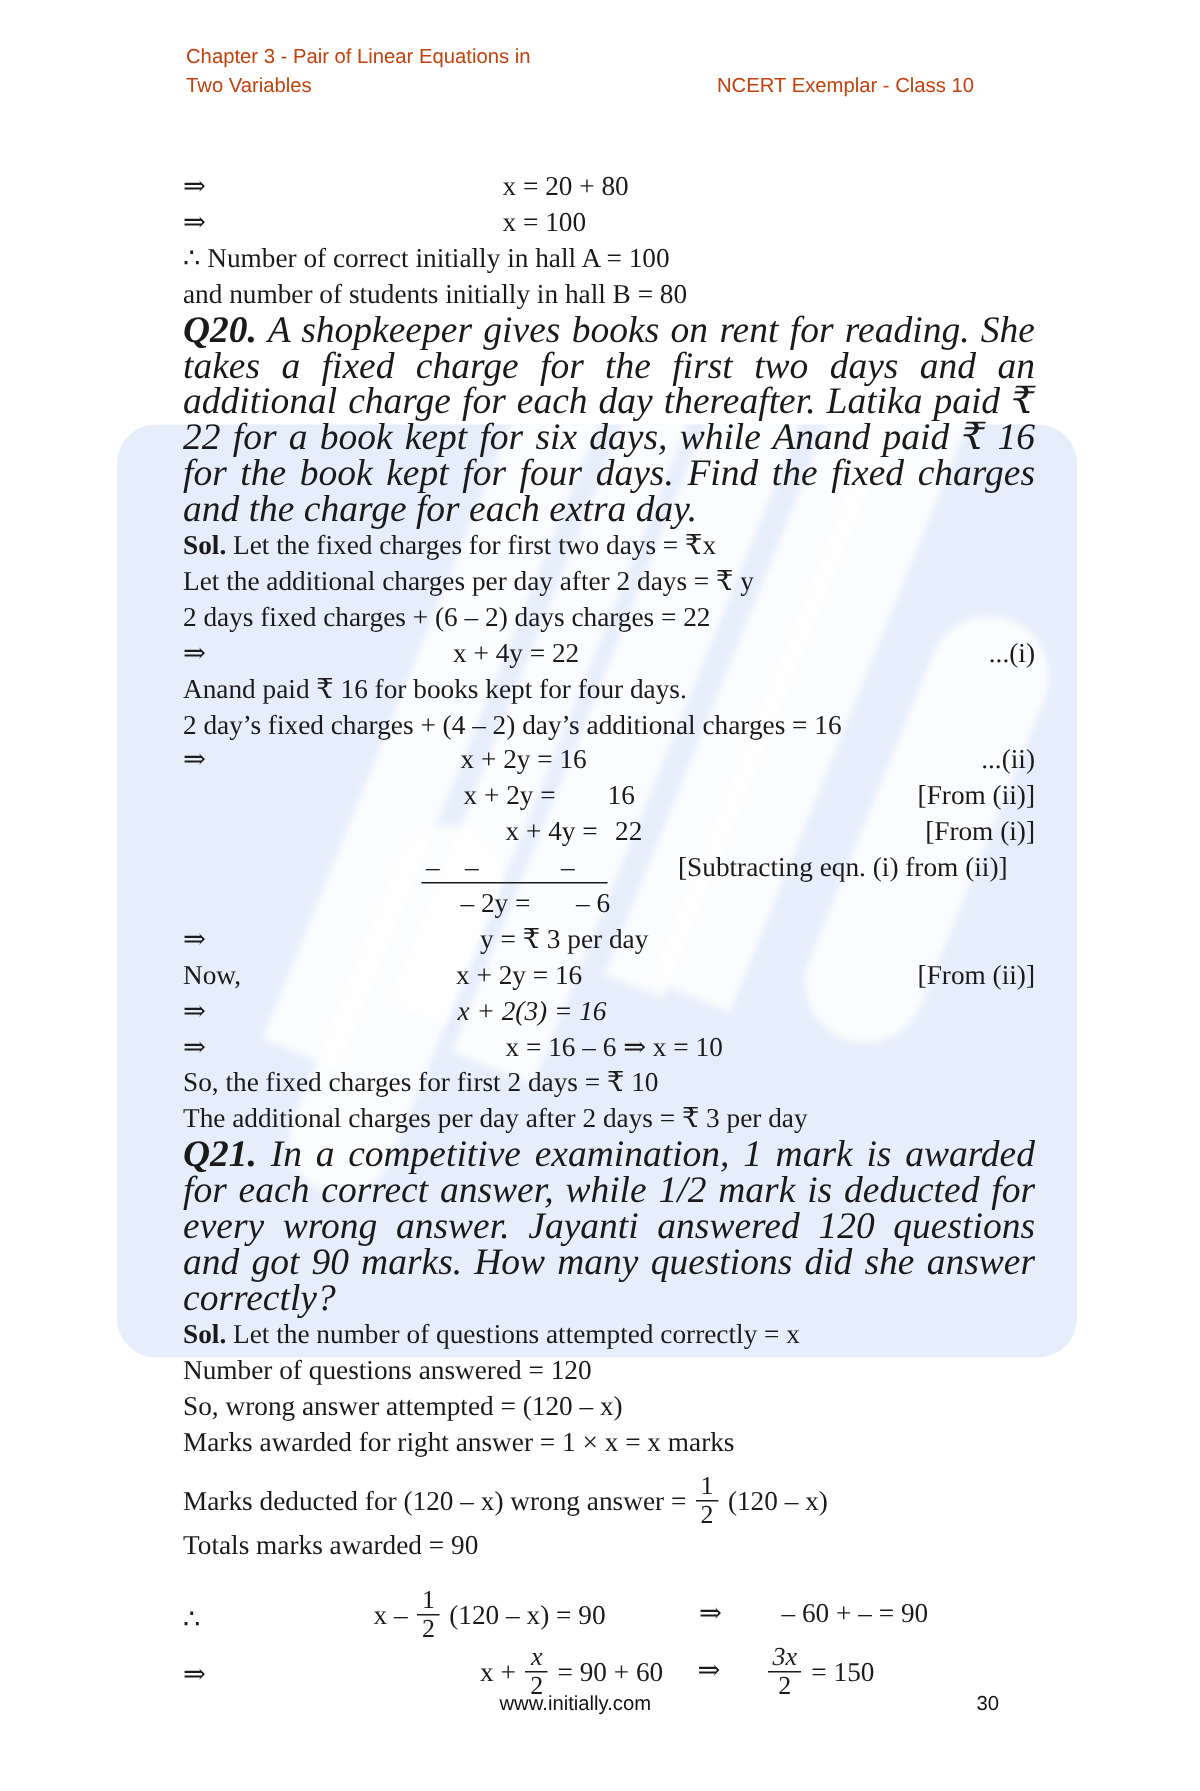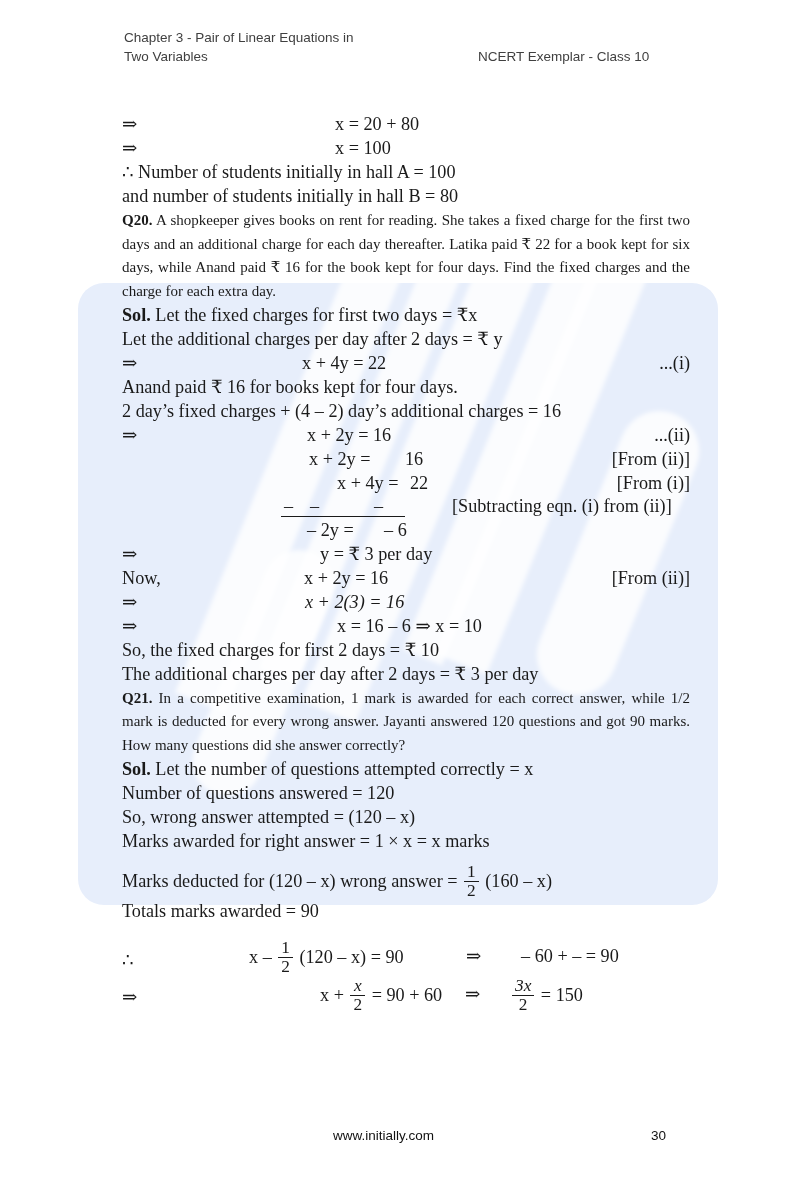--- a/index.html
+++ b/index.html
@@ -67,21 +67,21 @@
     z-index: 2;
   }
 
   
   .doc-header {
     position: absolute;
     left: 0; right: 0; top: 28px;
     height: 48px;
     font-family: "Liberation Sans", "DejaVu Sans", sans-serif;
     font-size: 13.5px;
-    color: #404040;
+    color: #c2410c;
   }
   .hdr-left {
     position: absolute;
     left: 124px;
     top: 0;
     line-height: 19px;
     white-space: pre-line;
   }
   .hdr-right {
     position: absolute;
@@ -98,25 +98,26 @@
     width: 568px;
   }
   .line {
     position: relative;
     font-size: 18.2px;
     line-height: 23.9px;
     min-height: 23.9px;
     white-space: nowrap;
   }
   .para {
-    font-size: 15px;
+    font-size: 25px;
     line-height: 23.9px;
     text-align: justify;
     text-align-last: left;
     margin: 0;
+    font-style: italic;
   }
   b, .bold { font-weight: bold; }
   .ital { font-style: italic; }
   .at { position: absolute; top: 0; }
 
   .right-note {
     position: absolute;
     right: 0;
     top: 0;
   }
@@ -188,33 +189,34 @@
     <div class="body-block">
 
       <div class="line">
         <span class="at" style="left:0;">⇒</span>
         <span class="at" style="left:213px;">x = 20 + 80</span>
       </div>
       <div class="line">
         <span class="at" style="left:0;">⇒</span>
         <span class="at" style="left:213px;">x = 100</span>
       </div>
-      <div class="line">∴ Number of students initially in hall A = 100</div>
+      <div class="line">∴ Number of correct initially in hall A = 100</div>
       <div class="line">and number of students initially in hall B = 80</div>
 
       <div class="para" style="margin-top:0px;">
         <b>Q20.</b>
         <span>A shopkeeper gives books on rent for reading. She takes a fixed charge for the first two days and an additional charge for each day thereafter. Latika paid ₹ 22 for a book kept for six days, while Anand paid ₹ 16 for the book kept for four days. Find the fixed charges and the charge for each extra day.</span>
       </div>
 
       <div class="line">
         <b>Sol.</b>
         <span>Let the fixed charges for first two days = ₹x</span>
       </div>
       <div class="line">Let the additional charges per day after 2 days = ₹ y</div>
+      <div class="line">2 days fixed charges + (6 – 2) days charges = 22</div>
       <div class="line">
         <span class="at" style="left:0;">⇒</span>
         <span class="at" style="left:180px;">x + 4y = 22</span>
         <span class="right-note">...(i)</span>
       </div>
       <div class="line">Anand paid  ₹ 16 for books kept for four days.</div>
       <div class="line">2 day’s fixed charges + (4 – 2) day’s additional charges = 16</div>
       <div class="line">
         <span class="at" style="left:0;">⇒</span>
         <span class="at" style="left:185px;">x + 2y = 16</span>
@@ -275,21 +277,21 @@
       <div class="line">Number of questions answered = 120</div>
       <div class="line">So, wrong  answer attempted = (120 – x)</div>
       <div class="line">Marks awarded for right answer = 1 × x = x marks</div>
 
       <div class="line" style="margin-top:9px; line-height:26px;">
         <span>Marks deducted for (120 – x) wrong answer =</span>
         <span class="frac">
           <span class="num">1</span>
           <span class="den">2</span>
         </span>
-        <span>(160 – x)</span>
+        <span>(120 – x)</span>
       </div>
       <div class="line">Totals marks awarded = 90</div>
 
       <div class="line" style="margin-top:15px; line-height:34px;">
         <span class="at" style="left:0; top:4px;">∴</span>
         <span class="at" style="left:127px; top:0;">
           <span>x –</span>
           <span class="frac">
             <span class="num">1</span>
             <span class="den">2</span>

